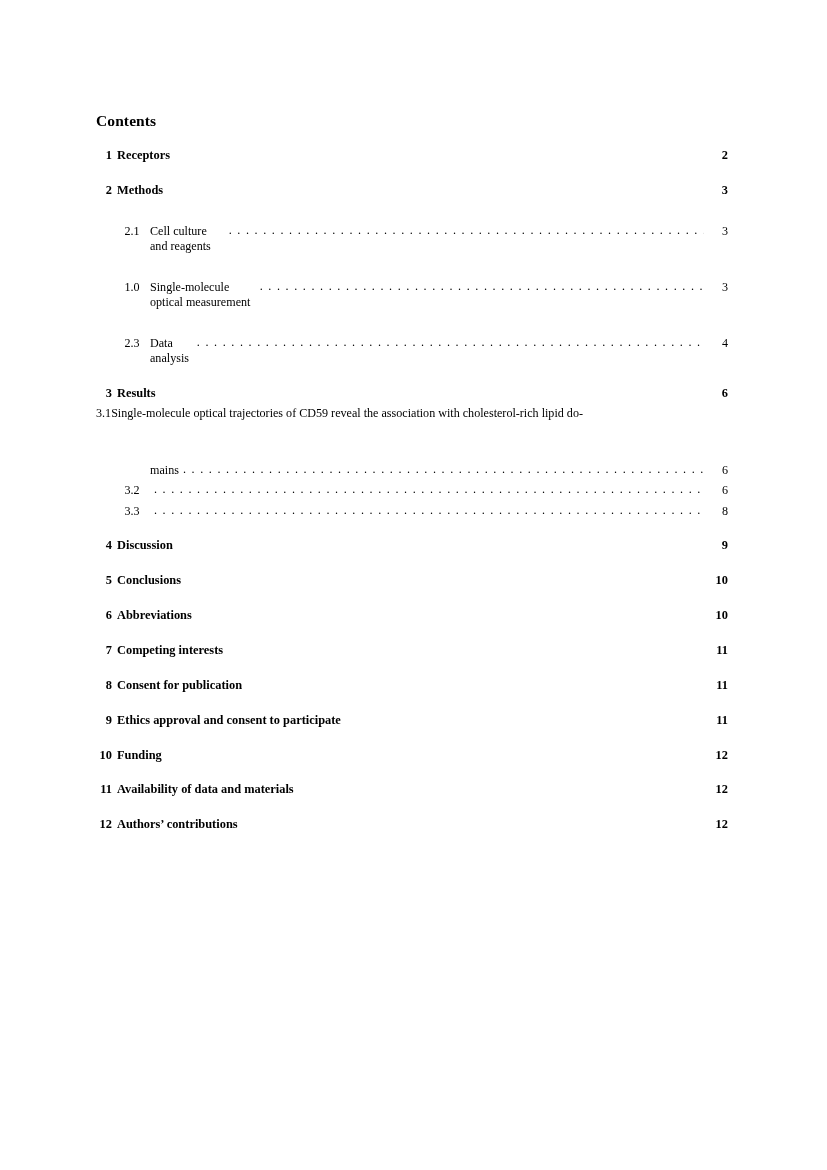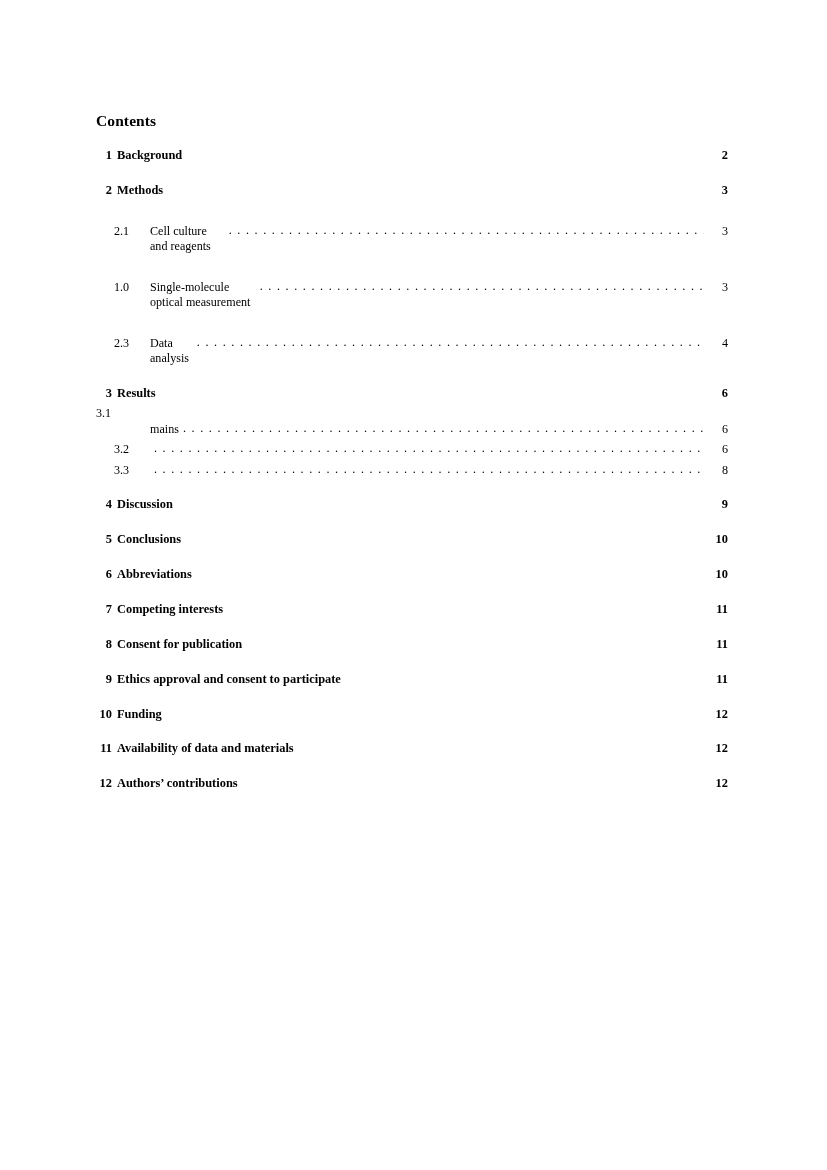--- a/index.html
+++ b/index.html
@@ -55,21 +55,21 @@
     white-space: nowrap;
   }
   .level1 > .num {
     width: 16px;
     margin-right: 5px;
   }
   .level2 > .num {
     width: 36px;
     margin-right: 0;
     margin-left: 18px;
-    text-align: left;
+    text-align: center;
   }
   .label {
     flex: 0 1 auto;
     white-space: normal;
   }
   .level2 > .label {
     max-width: 550px;
     margin-top: 20px;
   }
   .leader {
@@ -95,20 +95,21 @@
   .entry.wrap {
     display: block;
   }
   .entry.wrap .row-top {
     display: flex;
     align-items: center;
   }
   .entry.wrap .row-bottom {
     display: flex;
     align-items: flex-start;
+    margin-top: 41px;
   }
   .entry.wrap .cont-indent {
     flex: 0 0 auto;
     width: 54px;
   }
 
   .folio {
     position: absolute;
     left: 0;
     right: 0;
@@ -121,21 +122,21 @@
 <body>
 
 <div class="page">
 
   <div class="toc-wrap">
     <h1 class="toc-title">Contents</h1>
 
     <div id="toc-list">
         <div class="entry level1">
           <span class="num">1</span>
-          <span class="label">Background</span>
+          <span class="label">Receptors</span>
           <span class="leader none"></span>
           <span class="pageno">2</span>
         </div>
         <div class="entry level1">
           <span class="num">2</span>
           <span class="label">Methods</span>
           <span class="leader none"></span>
           <span class="pageno">3</span>
         </div>
         <div class="entry level2">
@@ -158,20 +159,21 @@
         </div>
         <div class="entry level1">
           <span class="num">3</span>
           <span class="label">Results</span>
           <span class="leader none"></span>
           <span class="pageno">6</span>
         </div>
         <div class="entry level2 wrap">
           <div class="row-top">
             <span class="num">3.1</span>
+            <span class="label">Single-molecule optical trajectories of CD59 reveal the association with cholesterol-rich lipid do-</span>
           </div>
           <div class="row-bottom">
             <span class="cont-indent"></span>
             <span class="label">mains</span>
             <span class="leader">.........................................................................................</span>
             <span class="pageno">6</span>
           </div>
         </div>
         <div class="entry level2">
           <span class="num">3.2</span>

